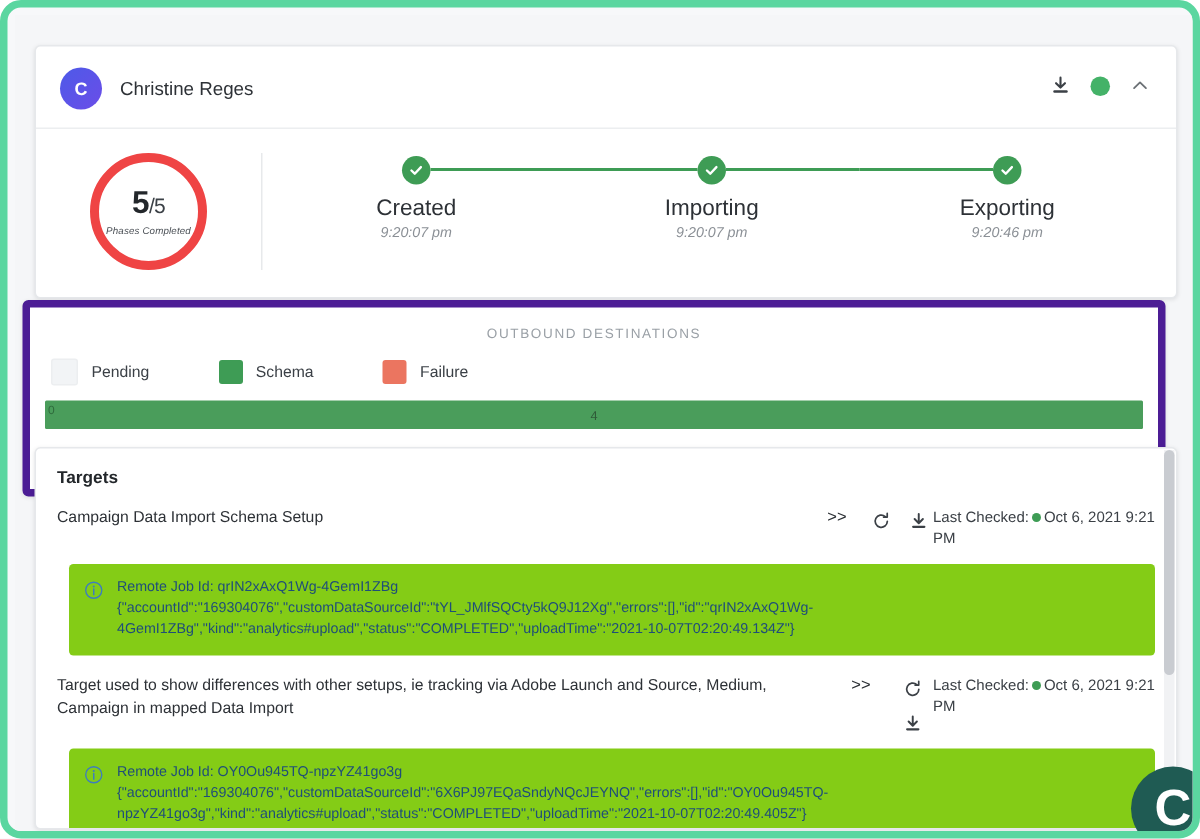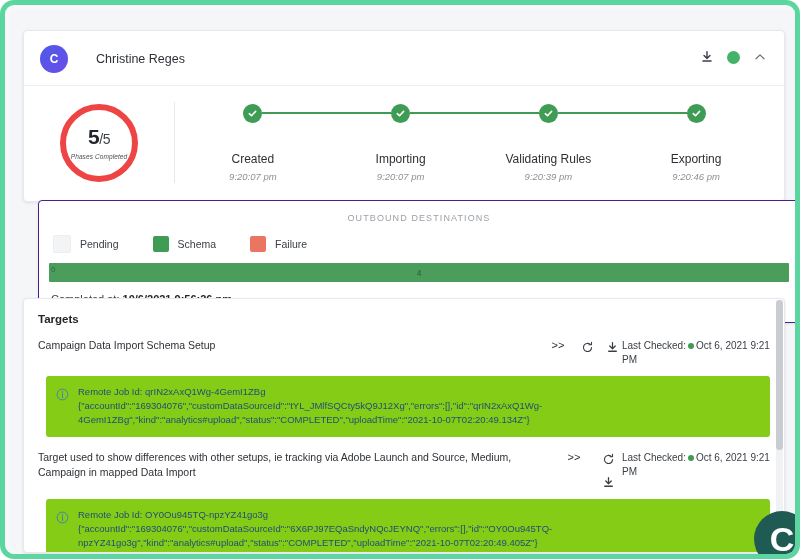--- a/index.html
+++ b/index.html
@@ -57,21 +57,21 @@
     border-radius: 50%;
     background: linear-gradient(135deg, #4d5ae8 0%, #6b4de8 100%);
     color: #fff;
     font-size: 12px;
     font-weight: bold;
     display: flex;
     align-items: center;
     justify-content: center;
     flex: 0 0 auto;
   }
-  .user-block { margin-left: 28px; }
+  .user-block { margin-left: 12px; }
   .user-name {
     font-size: 12.5px;
     color: #2d3136;
     line-height: 15px;
   }
   .user-sub {
     font-size: 10px;
     color: #9aa0a6;
     line-height: 14px;
     margin-top: 1px;
@@ -177,58 +177,58 @@
     height: 19px;
     border-radius: 50%;
     background: #3e9c55;
     color: #ffffff;
     display: flex;
     align-items: center;
     justify-content: center;
     flex: 0 0 auto;
   }
   .step-name {
-    font-size: 12px;
+    font-size: 15px;
     color: #2d3136;
-    margin-top: 29px;
+    margin-top: 8px;
     line-height: 13px;
   }
   .step-time {
     font-size: 9.5px;
     color: #8b9096;
     font-style: italic;
     margin-top: 5px;
     line-height: 12px;
   }
 
   
   .outbound-card {
     position: absolute;
-    left: 28px;
+    left: 5px;
     top: 190px;
     width: 762px;
     background: #ffffff;
-    border: 1px solid #4c1d95;
+    border: 5px solid #4c1d95;
     border-radius: 4px;
     box-shadow: 0 1px 3px rgba(0,0,0,0.09);
     box-sizing: border-box;
     padding-bottom: 8px;
   }
   .outbound-title {
     text-align: center;
     font-size: 9px;
     letter-spacing: 1.1px;
     color: #9aa0a6;
     padding: 12px 0 10px 0;
   }
   .legend {
     display: flex;
     align-items: center;
     padding: 2px 0 10px 14px;
-    gap: 0px;
+    gap: 12px;
   }
   .legend-item {
     display: flex;
     align-items: center;
     margin-right: 34px;
   }
   .swatch {
     width: 16px;
     height: 16px;
     border-radius: 2px;
@@ -464,33 +464,20 @@
                     <path d="M2.5 6.2 L4.9 8.5 L9.4 3.7" stroke="#ffffff" stroke-width="1.7" fill="none" stroke-linecap="round" stroke-linejoin="round"></path>
                   </svg>
             </span>
             <span class="bar-right"></span>
           </div>
           <div class="step-name">Importing</div>
           <div class="step-time">9:20:07 pm</div>
         </div>
 
 
-        <div class="step">
-          <div class="step-top">
-            <span class="bar-left"></span>
-            <span class="check">
-              <svg width="11" height="11" viewBox="0 0 12 12">
-                    <path d="M2.5 6.2 L4.9 8.5 L9.4 3.7" stroke="#ffffff" stroke-width="1.7" fill="none" stroke-linecap="round" stroke-linejoin="round"></path>
-                  </svg>
-            </span>
-            <span class="bar-right"></span>
-          </div>
-          <div class="step-name">Validating Rules</div>
-          <div class="step-time">9:20:39 pm</div>
-        </div>
 
         <div class="step">
           <div class="step-top">
             <span class="bar-left"></span>
             <span class="check">
               <svg width="11" height="11" viewBox="0 0 12 12">
                     <path d="M2.5 6.2 L4.9 8.5 L9.4 3.7" stroke="#ffffff" stroke-width="1.7" fill="none" stroke-linecap="round" stroke-linejoin="round"></path>
                   </svg>
             </span>
             <span class="bar-right bar-hidden"></span>

